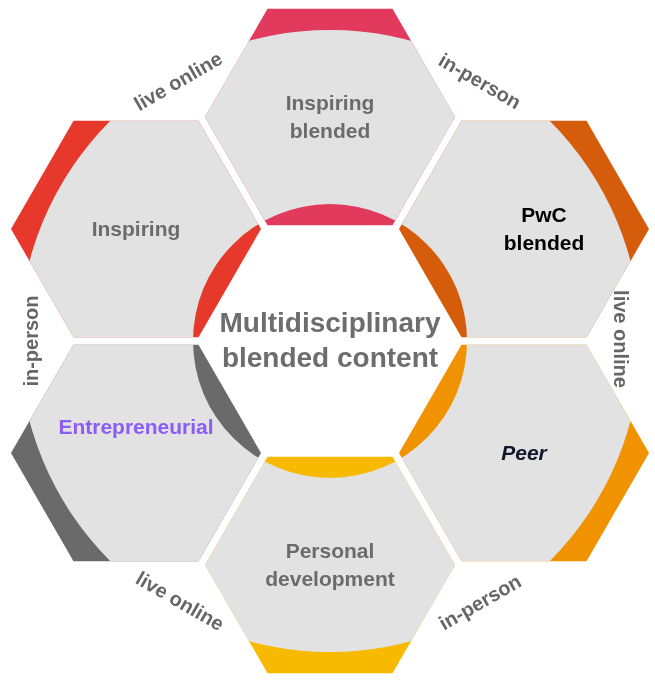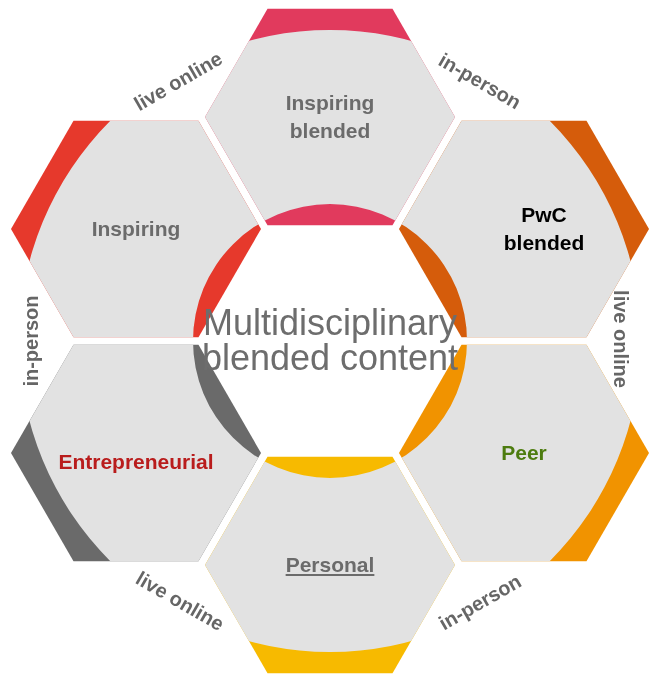--- a/index.html
+++ b/index.html
@@ -9,21 +9,21 @@
   }
   .stage svg{position:absolute;left:0;top:0;}
   .labels{position:absolute;left:0;top:0;width:100%;height:100%;}
   .hex-label{
     position:absolute;transform:translate(-50%,-50%);
     text-align:center;font-weight:bold;font-size:21px;line-height:28px;
     white-space:nowrap;
   }
   .center-label{
     position:absolute;transform:translate(-50%,-50%);
-    text-align:center;font-weight:400;font-size:36px;line-height:35px;
+    text-align:center;font-weight:700;font-size:28px;line-height:35px;
     white-space:nowrap;
   }
   .mode-label{
     position:absolute;font-weight:bold;font-size:20px;line-height:22px;
     white-space:nowrap;
   }
 </style>
 </head>
 <body>
 
@@ -59,27 +59,28 @@
       <div>blended content</div>
     </div>
   <div class="hex-label" style="left: 330px; top: 117px; color: rgb(107, 107, 107);">
         <div>Inspiring</div>
         <div>blended</div>
       </div>
       <div class="hex-label" style="left: 544px; top: 229px; color: #000000;">
         <div>PwC</div>
         <div>blended</div>
       </div>
-      <div class="hex-label" style="left: 524px; top: 453px; color: #4d7c0f;">
+      <div class="hex-label" style="left: 524px; top: 453px; color: #0f172a; font-style: italic;">
         <div>Peer</div>
       </div>
-      <div class="hex-label" style="left: 330px; top: 565px; color: rgb(107, 107, 107); text-decoration: underline;">
+      <div class="hex-label" style="left: 330px; top: 565px; color: rgb(107, 107, 107);">
         <div>Personal</div>
+        <div>development</div>
       </div>
-      <div class="hex-label" style="left: 136px; top: 462px; color: #b91c1c;">
+      <div class="hex-label" style="left: 136px; top: 427px; color: #8b5cf6;">
         <div>Entrepreneurial</div>
       </div>
       <div class="hex-label" style="left: 136px; top: 229px; color: rgb(107, 107, 107);">
         <div>Inspiring</div>
       </div>
       <div class="mode-label" style="left: 178px; top: 81px; color: rgb(102, 102, 102); transform: translate(-50%, -50%) rotate(-30deg);">live online</div>
       <div class="mode-label" style="left: 480px; top: 81px; color: rgb(102, 102, 102); transform: translate(-50%, -50%) rotate(30deg);">in-person</div>
       <div class="mode-label" style="left: 621px; top: 339px; color: rgb(102, 102, 102); transform: translate(-50%, -50%) rotate(90deg);">live online</div>
       <div class="mode-label" style="left: 480px; top: 602px; color: rgb(102, 102, 102); transform: translate(-50%, -50%) rotate(-30deg);">in-person</div>
       <div class="mode-label" style="left: 180px; top: 601px; color: rgb(102, 102, 102); transform: translate(-50%, -50%) rotate(30deg);">live online</div>

